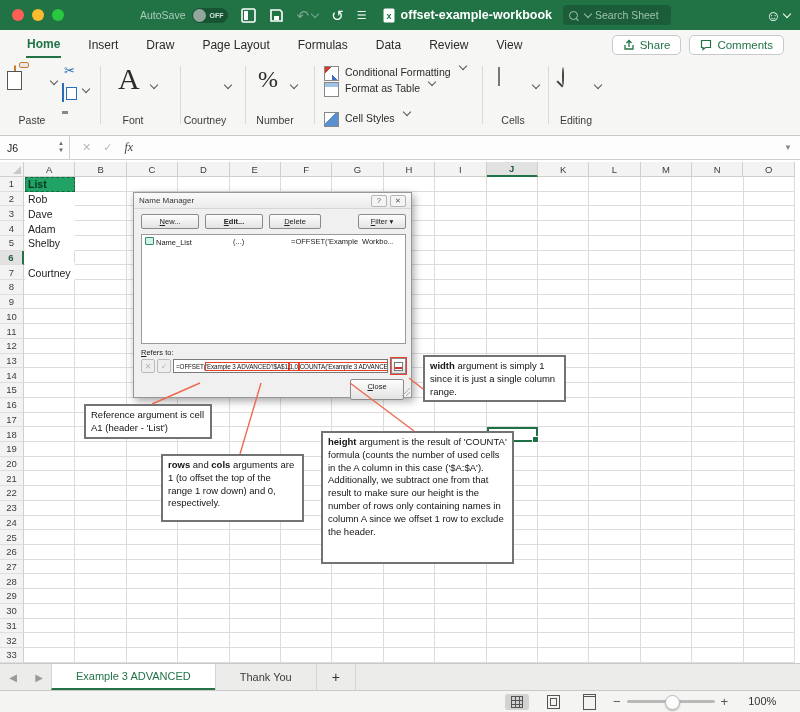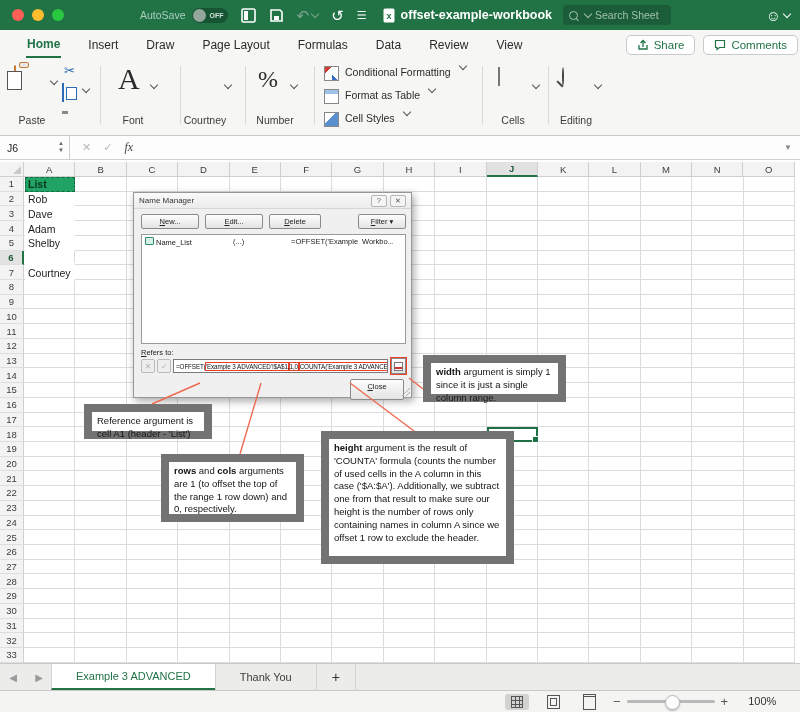--- a/index.html
+++ b/index.html
@@ -24,21 +24,21 @@
   #search-box{position:absolute;left:563px;top:5px;width:108px;height:20px;background:#1b5c39;border-radius:4px;
       display:flex;align-items:center;color:#9fc3ae;font-size:10.5px;padding:0 6px;gap:4px;box-sizing:border-box;}
   .mag{width:7px;height:7px;border:1.4px solid #9fc3ae;border-radius:50%;position:relative;flex:none;}
   .mag:after{content:"";position:absolute;width:4px;height:1.4px;background:#9fc3ae;transform:rotate(45deg);left:5px;top:7px;}
   #smiley{position:absolute;right:10px;top:7px;color:#fff;font-size:15px;display:flex;align-items:center;}
 
   
   #tabrow{left:0;top:30px;width:800px;height:28px;background:#f6f6f4;display:flex;align-items:center;}
   .rtab{font-size:12px;color:#2b2b2b;margin-left:26px;padding:6px 1px 5px;cursor:default;}
   .rtab.active{color:#217346;font-weight:bold;border-bottom:2.5px solid #217346;}
-  #tab-actions{position:absolute;right:2px;top:35px;display:flex;gap:8px;}
+  #tab-actions{position:absolute;right:16px;top:35px;display:flex;gap:8px;}
   .act-btn{display:flex;align-items:center;gap:5px;border:1px solid #c9c9c9;border-radius:5px;background:#fff;
       color:#217346;font-size:11.5px;padding:3px 10px;}
 
   
   #ribbon{left:0;top:58px;width:800px;height:78px;background:#f6f6f4;border-bottom:1px solid #c9c9c9;box-sizing:border-box;}
   .rsep{position:absolute;top:8px;height:58px;width:1px;background:#d9d9d9;}
   .rlabel{position:absolute;font-size:10.5px;color:#3c3c3c;text-align:center;}
   .ricon{position:absolute;color:#333;}
   .clipboard{width:20px;height:26px;border:1.6px solid #c97c2f;border-radius:2px;position:relative;background:#fff;}
   .clipboard:before{content:"";position:absolute;left:4px;top:-4px;width:8px;height:4px;border:1.6px solid #c97c2f;border-radius:2px;background:#e8e8e8;}
@@ -102,21 +102,21 @@
   #dialog{left:133px;top:192px;width:279px;height:206px;background:#f0f0f0;border:1px solid #979797;
       box-shadow:2px 3px 8px rgba(0,0,0,.35);box-sizing:border-box;font-size:8px;color:#222;}
   #dlg-title{height:15px;display:flex;align-items:center;padding:0 5px;background:linear-gradient(#fafafa,#ebebeb);border-bottom:1px solid #d5d5d5;}
   #dlg-title .t{flex:1;font-size:8px;color:#333;}
   .dlg-sys{width:14px;height:10px;border:1px solid #b5b5b5;background:#f4f4f4;border-radius:2px;margin-left:3px;
       display:flex;align-items:center;justify-content:center;font-size:7px;color:#555;}
   .win-btn{display:inline-block;border:1px solid #8a8a8a;border-radius:2px;background:linear-gradient(#fdfdfd,#e3e3e3);
       font-size:7.5px;color:#222;text-align:center;padding:2px 0;}
   .win-btn::first-letter{text-decoration:underline;}
   #dlg-btnrow{position:absolute;left:7px;top:21px;width:265px;height:15px;}
-  #btn-new{position:absolute;left:0;width:56px;} #btn-edit{position:absolute;left:64px;width:56px;} #btn-del{position:absolute;left:128px;width:50px;}
+  #btn-new{position:absolute;left:0;width:56px;} #btn-edit{position:absolute;left:64px;width:56px;font-weight:bold;} #btn-del{position:absolute;left:128px;width:50px;}
   #btn-filter{position:absolute;right:0;width:46px;}
   #dlg-list{position:absolute;left:7px;top:41px;width:265px;height:110px;background:#fff;border:1px solid #9a9a9a;box-sizing:border-box;}
   #dlg-list .hdr{display:flex;height:13px;border-bottom:1px solid #d8d8d8;background:#f7f7f7;}
   #dlg-list .hdr div{box-sizing:border-box;border-right:1px solid #e0e0e0;padding:2px 0 0 3px;font-size:7.5px;color:#333;}
   #dlg-list .rowi{display:flex;height:13px;font-size:7.5px;color:#222;}
   #dlg-list .rowi div{box-sizing:border-box;padding:2px 0 0 3px;white-space:nowrap;overflow:hidden;}
   .tag-ic{display:inline-block;width:7px;height:6px;border:1px solid #2e8b6f;background:#d6efe7;margin-right:2px;border-radius:1px;}
   #refers-label{position:absolute;left:7px;top:155px;font-size:7.5px;}
   #refers-label::first-letter{text-decoration:underline;}
   #refers-row{position:absolute;left:7px;top:165px;width:265px;height:16px;display:flex;align-items:center;}
@@ -125,21 +125,21 @@
       font-size:6.3px;letter-spacing:-0.1px;white-space:nowrap;overflow:hidden;padding-left:2px;color:#111;}
   #formula-field .hl{outline:1px solid #e8402a;outline-offset:0px;}
   #collapse-btn{width:13px;height:14px;border:1px solid #8a8a8a;background:linear-gradient(#fdfdfd,#e0e0e0);margin-left:3px;
       outline:1.5px solid #e8402a;display:flex;align-items:center;justify-content:center;}
   #collapse-btn .g{width:7px;height:7px;border:1px solid #777;background:linear-gradient(#c33 0 0) 0 4px/7px 2px no-repeat,#fff;}
   #btn-close{position:absolute;right:7px;top:186px;width:52px;height:15px;}
   #dlg-grip{position:absolute;right:1px;bottom:1px;width:10px;height:10px;
       background:repeating-linear-gradient(135deg,transparent 0 2px,#aaa 2px 3px);clip-path:polygon(100% 0,100% 100%,0 100%);}
 
   
-  .ann{position:absolute;border:8px solid #737373;background:#fff;font-size:9.5px;line-height:1.35;color:#141414;
+  .ann{position:absolute;border:2px solid #737373;background:#fff;font-size:9.5px;line-height:1.35;color:#141414;
       padding:3px 5px;box-sizing:border-box;}
   .ann b{font-weight:bold;}
   #conn{left:0;top:0;width:800px;height:712px;pointer-events:none;}
 
   
   #sheetbar{left:0;top:663px;width:800px;height:27px;background:#ececea;border-top:1px solid #c9c9c9;box-sizing:border-box;display:flex;align-items:stretch;}
   .nav-ar{width:26px;display:flex;align-items:center;justify-content:center;color:#9a9a9a;font-size:10px;}
   .stab{display:flex;align-items:center;justify-content:center;padding:0 24px;font-size:11px;color:#3d3d3d;border-right:1px solid #d4d4d2;border-left:1px solid #d4d4d2;margin-left:-1px;}
   .stab.active{background:#fff;color:#217346;font-weight:normal;border-bottom:2px solid #217346;}
   .stab.addtab{padding:0 15px;font-size:14px;color:#333;}
@@ -255,21 +255,21 @@
   <span class="ricon pct" style="left:258px;top:8px;">%</span>
   <span class="ricon" style="left:288px;top:16px;color:#555"><span class="chev"></span></span>
   <span class="rlabel" style="left:245px;top:56px;width:60px;">Number</span>
   <span class="rsep" style="left:314px;"></span>
 
   <span class="style-row" style="left:324px;top:8px;">
     <span class="cf-ic"></span>
     <span>Conditional Formatting</span>
     <span class="chev" style="color:#555"></span>
   </span>
-  <span class="style-row" style="left:324px;top:31px;">
+  <span class="style-row" style="left:324px;top:24px;">
     <span class="ft-ic"></span>
     <span>Format as Table</span>
     <span class="chev" style="color:#555"></span>
   </span>
   <span class="style-row" style="left:324px;top:54px;">
     <span class="cs-ic"></span>
     <span>Cell Styles</span>
     <span class="chev" style="color:#555"></span>
   </span>
   <span class="rsep" style="left:482px;"></span>

